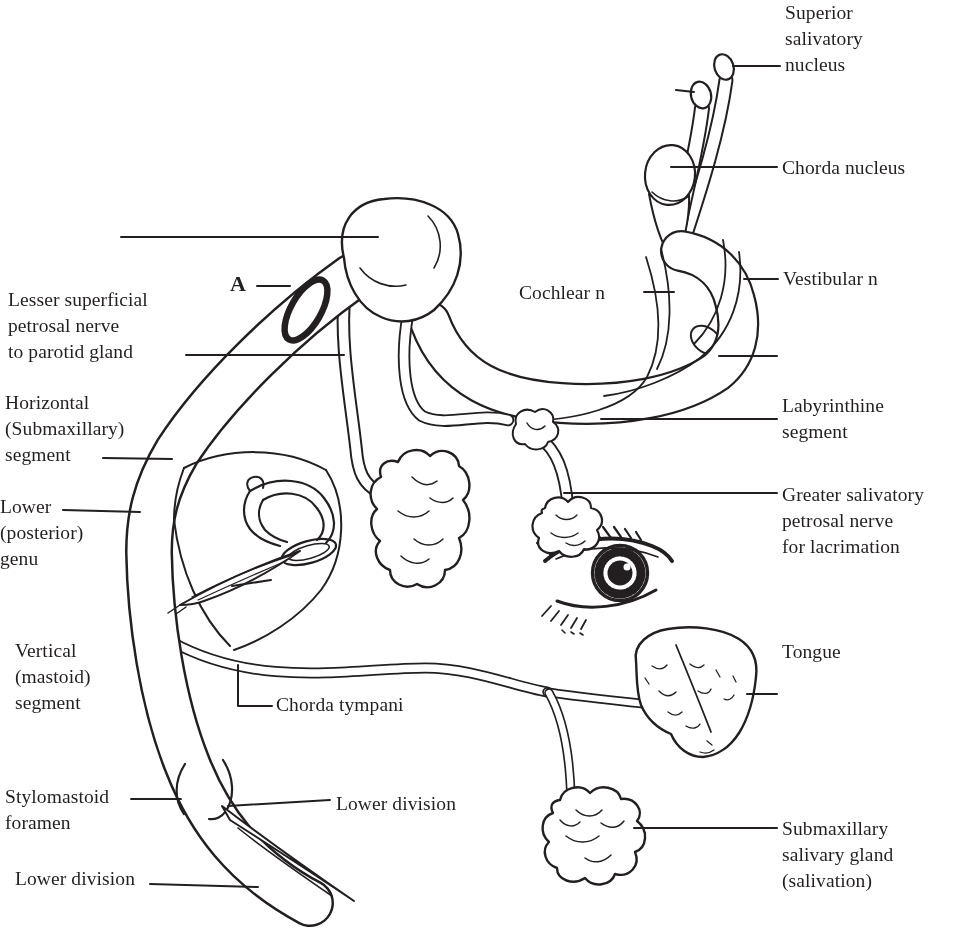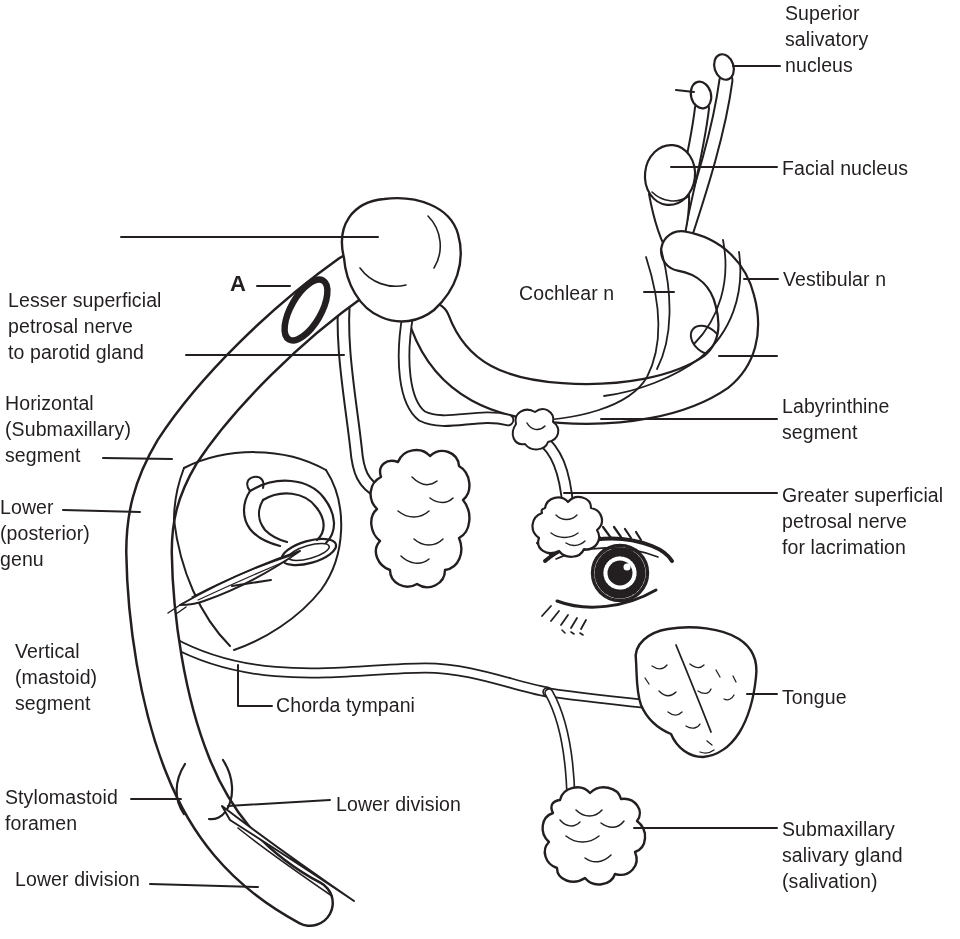--- a/index.html
+++ b/index.html
@@ -11,20 +11,21 @@
     overflow:hidden;
   }
   .stage svg{position:absolute;left:0;top:0;}
   .lbl{
     position:absolute;
     font-size:19.5px;
     line-height:26px;
     color:#231f20;
     white-space:pre-line;
     letter-spacing:0.1px;
+    font-family:Liberation Serif, serif;
   }
   .lbl.b{font-weight:bold;font-size:22px;}
 </style>
 </head>
 <body>
 
 <div class="stage">
 
 <svg width="960" height="939" viewBox="0 0 960 939">
   <g stroke="#231f20" fill="none" stroke-linecap="round" stroke-linejoin="round">
@@ -186,21 +187,21 @@
       <line x1="747" y1="694" x2="777" y2="694"></line>
       <line x1="634" y1="828" x2="777" y2="828"></line>
     </g>
 
   </g>
 </svg>
 
 <div class="lbl" style="left:785px;top:0px">Superior
 salivatory
 nucleus</div>
-<div class="lbl" style="left:782px;top:155px">Facial nucleus</div>
+<div class="lbl" style="left:782px;top:155px">Chorda nucleus</div>
 <div class="lbl" style="left:519px;top:280px">Cochlear n</div>
 <div class="lbl" style="left:783px;top:266px">Vestibular n</div>
 <div class="lbl" style="left:782px;top:393px">Labyrinthine
 segment</div>
 <div class="lbl b" style="left:230px;top:271px">A</div>
 <div class="lbl" style="left:8px;top:287px">Lesser superficial
 petrosal nerve
 to parotid gland</div>
 <div class="lbl" style="left:5px;top:390px">Horizontal
 (Submaxillary)
@@ -209,21 +210,21 @@
 (posterior)
 genu</div>
 <div class="lbl" style="left:15px;top:638px">Vertical
 (mastoid)
 segment</div>
 <div class="lbl" style="left:276px;top:692px">Chorda tympani</div>
 <div class="lbl" style="left:5px;top:784px">Stylomastoid
 foramen</div>
 <div class="lbl" style="left:336px;top:791px">Lower division</div>
 <div class="lbl" style="left:15px;top:866px">Lower division</div>
-<div class="lbl" style="left:782px;top:482px">Greater superficial
+<div class="lbl" style="left:782px;top:482px">Greater salivatory
 petrosal nerve
 for lacrimation</div>
-<div class="lbl" style="left:782px;top:684px">Tongue</div>
+<div class="lbl" style="left:782px;top:639px">Tongue</div>
 <div class="lbl" style="left:782px;top:816px">Submaxillary
 salivary gland
 (salivation)</div>
 
 </div>
 
 </body></html>

